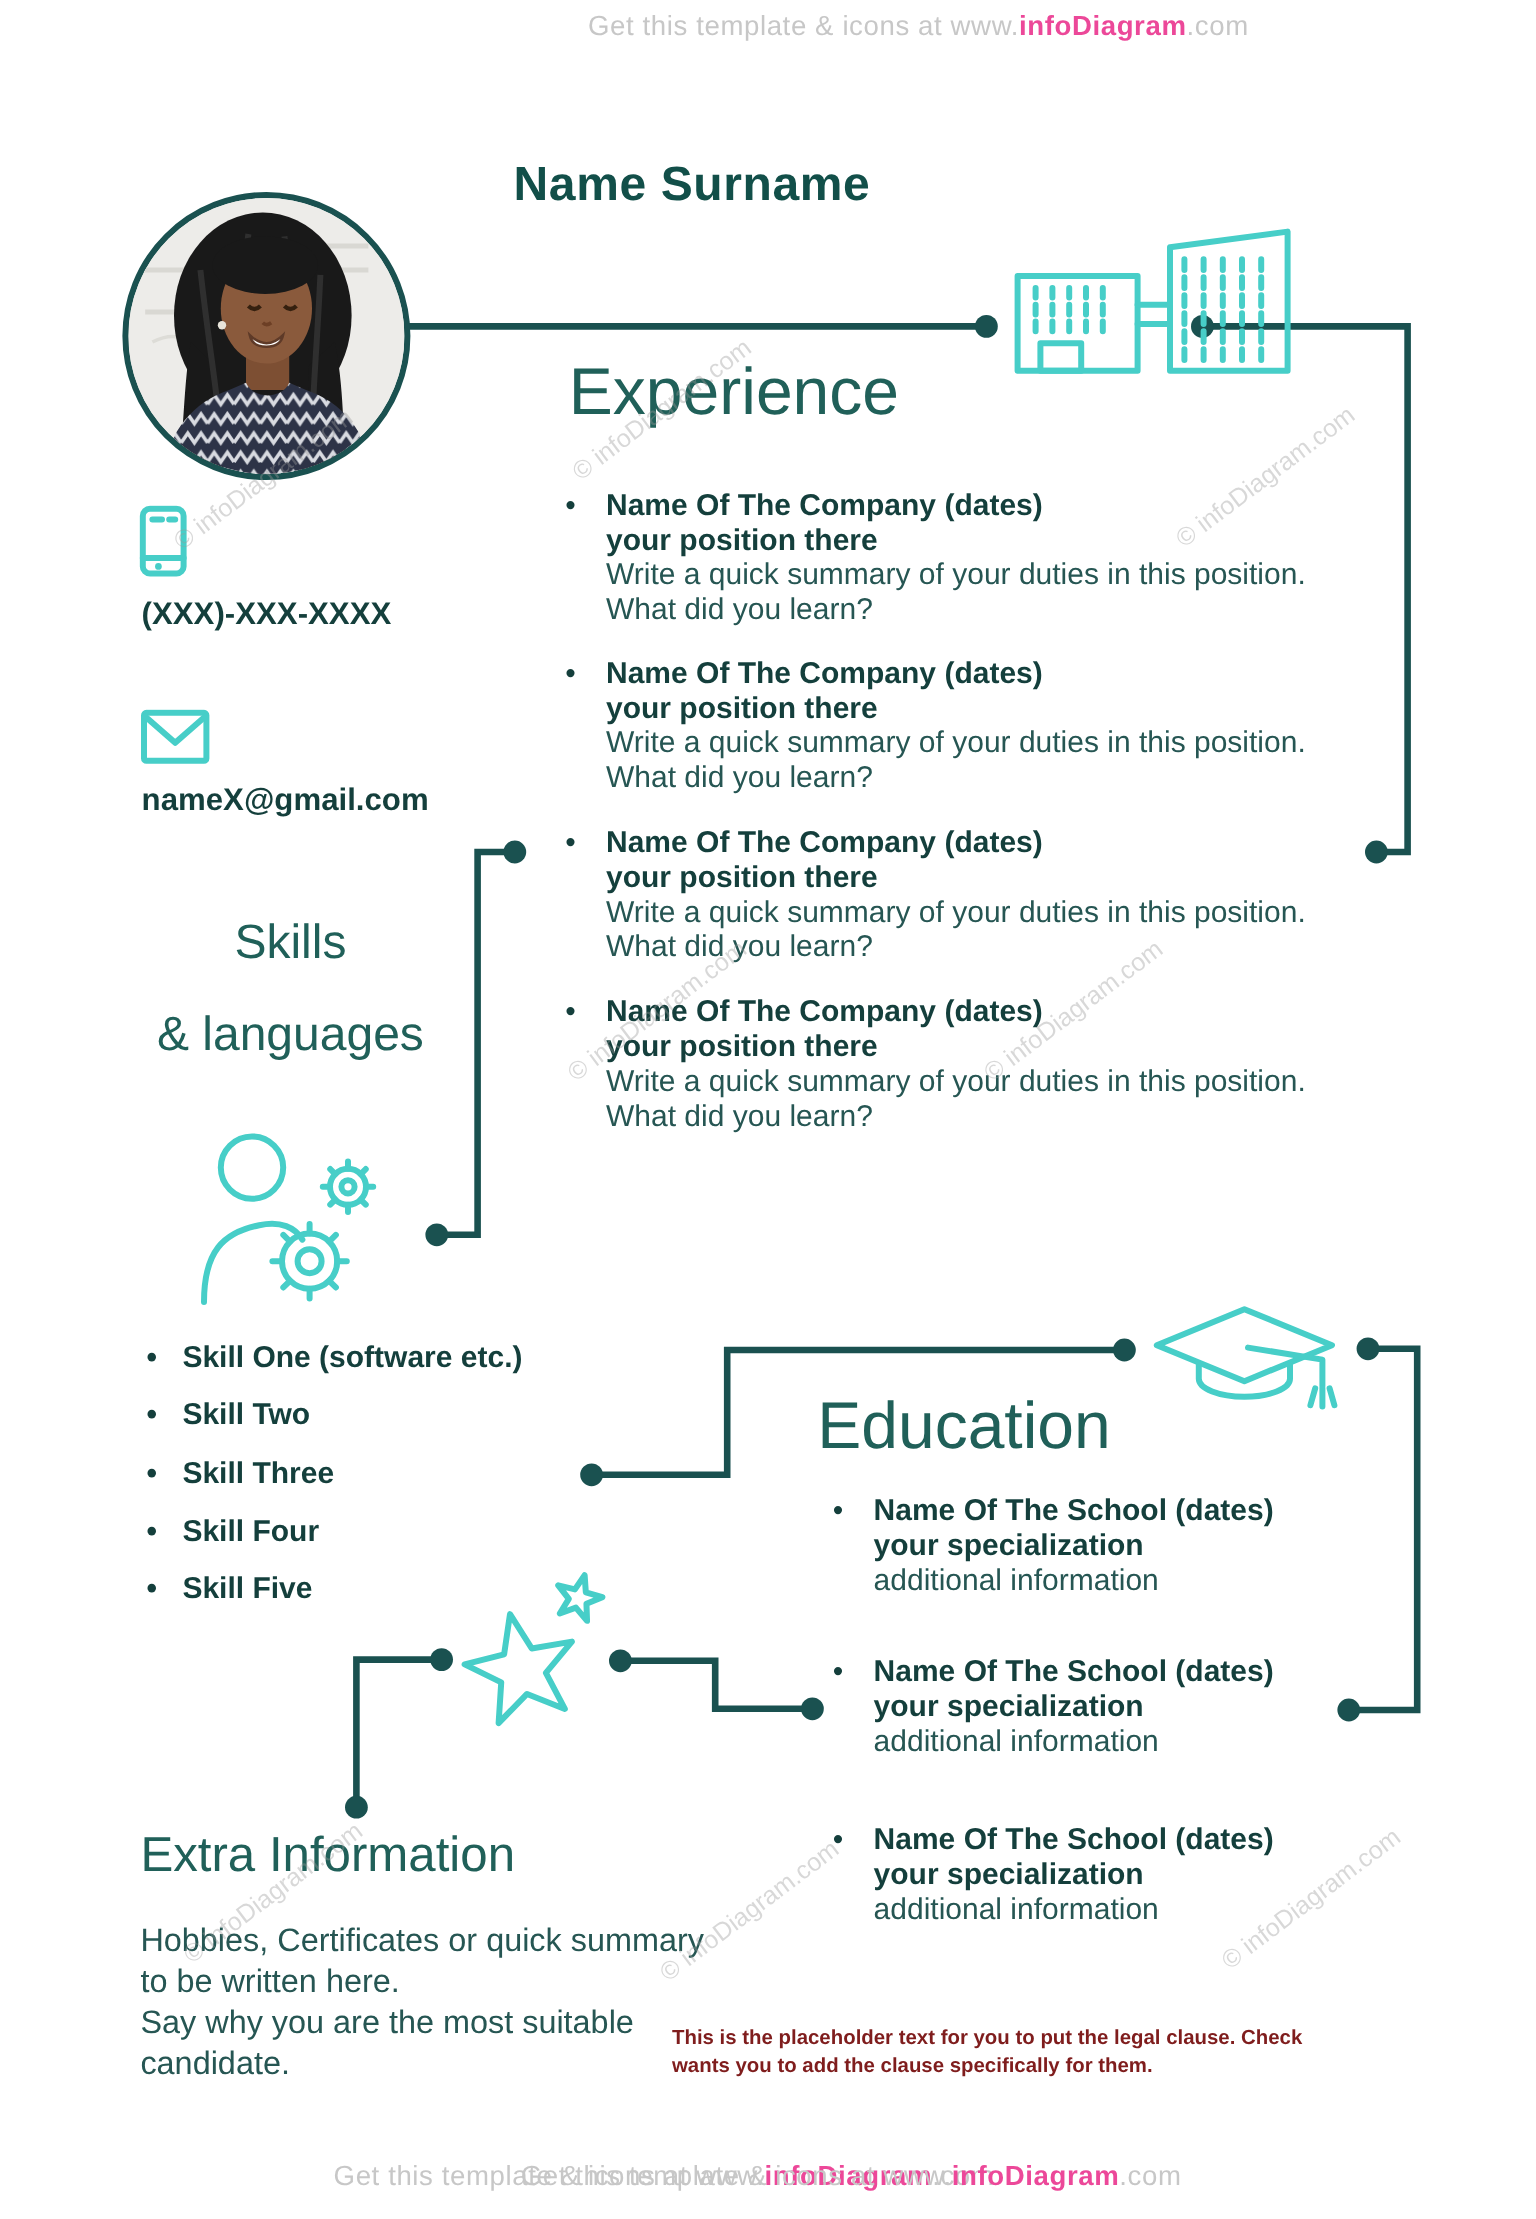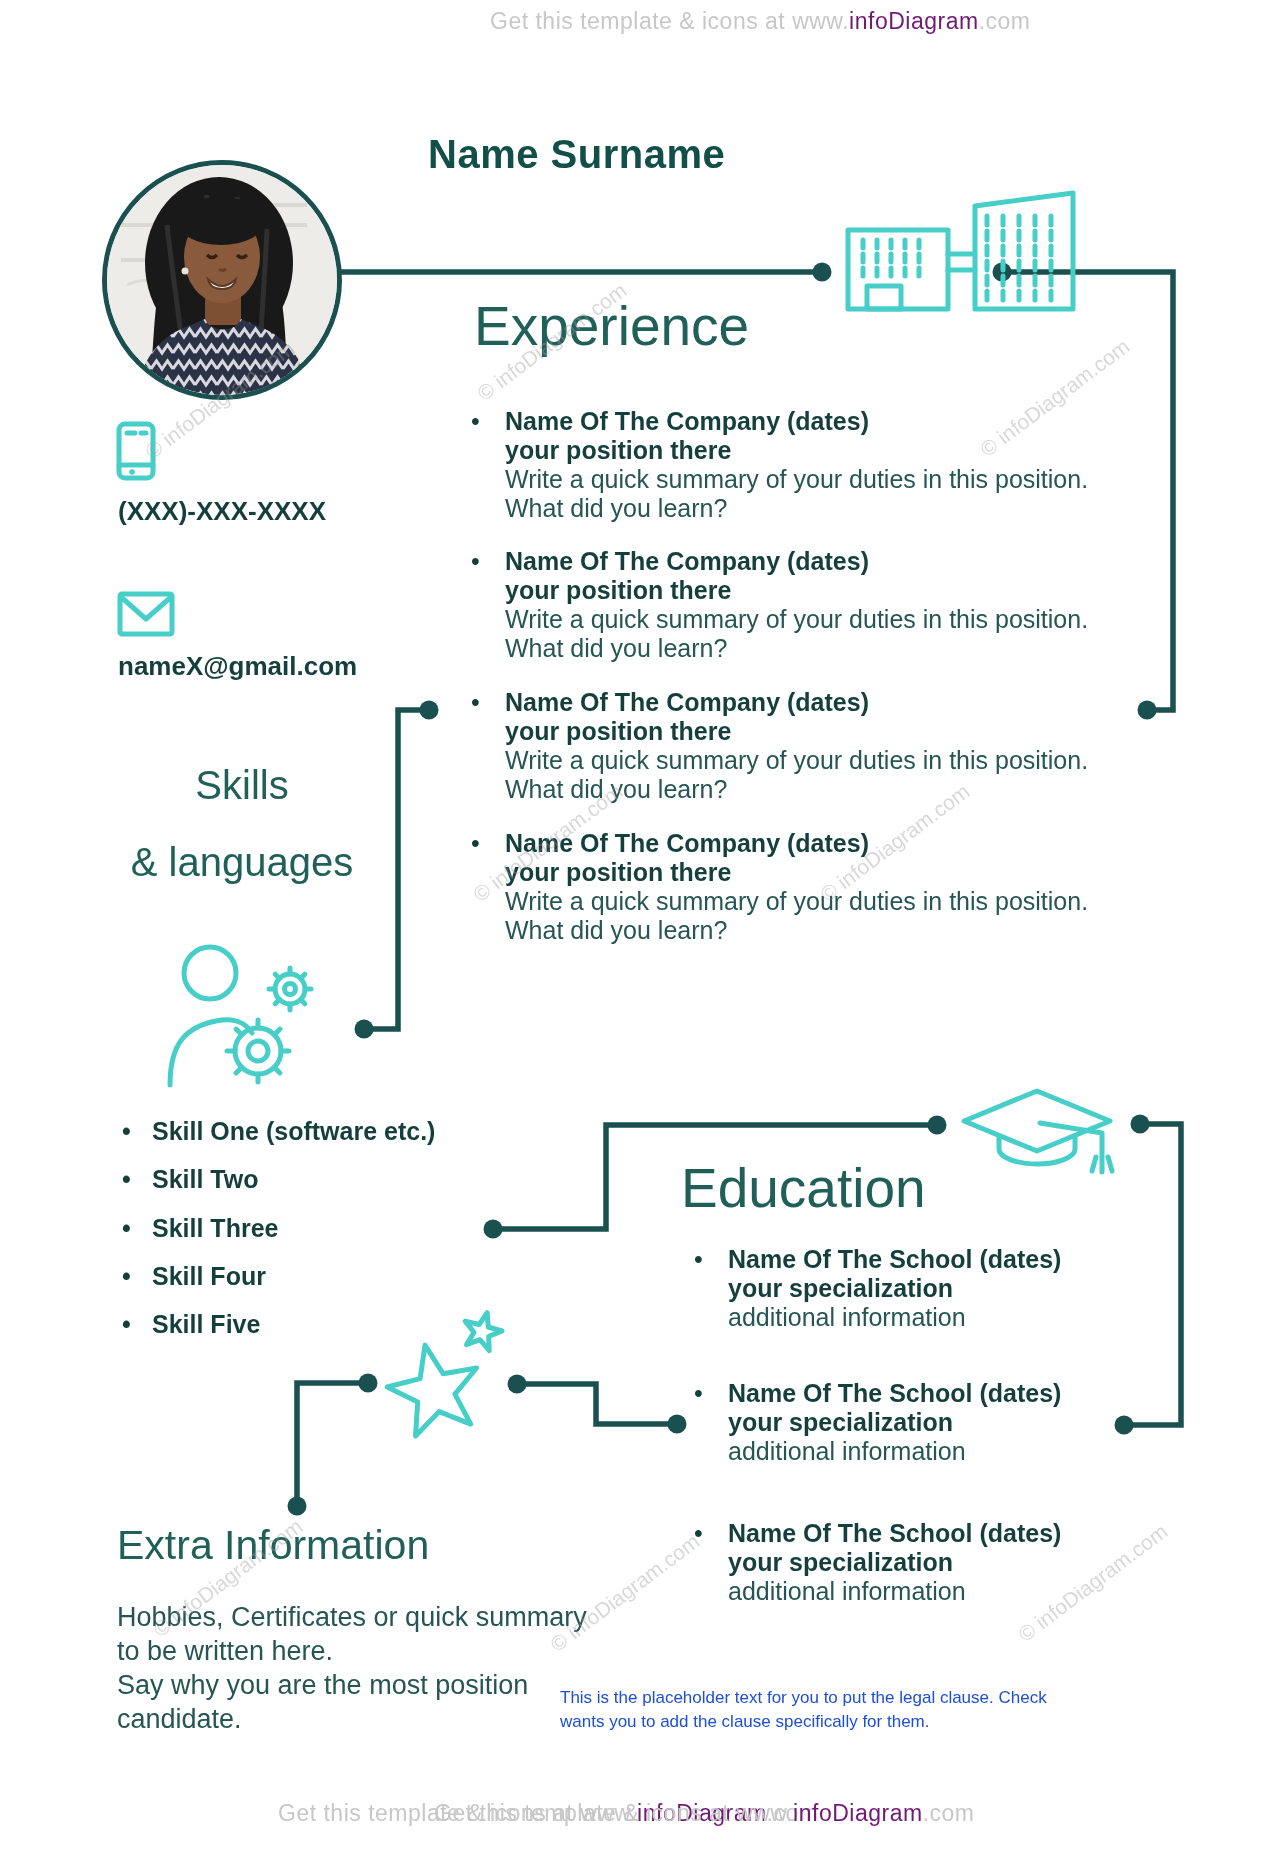--- a/index.html
+++ b/index.html
@@ -1,35 +1,35 @@
 <!DOCTYPE html>
 <html><head>
 <meta charset="utf-8">
 <style>
   html,body{margin:0;padding:0;background:#ffffff;}
   .page{position:relative;width:1280px;height:1849px;background:#fff;overflow:hidden;
         font-family:"Liberation Sans","DejaVu Sans",sans-serif;color:#265653;}
   .abs{position:absolute;}
   
   .promo{font-size:23px;color:#c7c7c7;letter-spacing:.5px;white-space:nowrap;}
-  .promo b{font-weight:400;color:#701a75;}
+  .promo b{font-weight:700;color:#ec4899;}
   
   .title{font-size:40px;font-weight:700;color:#124f49;letter-spacing:.5px;white-space:nowrap;}
   .heading{font-size:55px;font-weight:400;color:#206059;white-space:nowrap;}
   
   .boldtxt{font-size:26px;font-weight:700;color:#143f3c;white-space:nowrap;}
   
   .entry{font-size:25px;line-height:29px;color:#265653;white-space:nowrap;}
   .entry .b{font-weight:700;color:#143f3c;}
   .bullet::before{content:"•";position:absolute;left:-34px;top:0;color:#143f3c;font-size:25px;}
   .skill{position:absolute;font-size:25px;font-weight:700;color:#143f3c;white-space:nowrap;}
   .skill::before{content:"•";position:absolute;left:-30px;top:0;}
   
   .extratxt{font-size:27px;line-height:34px;color:#265653;}
-  .legal{font-size:17px;line-height:24px;font-weight:400;color:#1d4ed8;}
+  .legal{font-size:17px;line-height:24px;font-weight:700;color:#7f1d1d;}
   
   .wm{position:absolute;font-size:21px;color:#9a9a9a;opacity:.38;white-space:nowrap;
       transform:translate(-50%,-50%) rotate(-37deg);font-family:"Liberation Sans",sans-serif;}
   
   .photo{position:absolute;left:102px;top:160px;width:230px;height:230px;border:5px solid #1a5150;
          border-radius:50%;overflow:hidden;background:#edece9;}
   svg{display:block;}
   .ic{stroke:#47cec8;fill:none;stroke-width:5;stroke-linecap:round;stroke-linejoin:round;}
 </style>
 </head>
@@ -207,21 +207,21 @@
 
   <svg class="abs ic" style="left:383px;top:1310px;" width="122" height="140" viewBox="0 0 122 140" stroke-width="6">
     <polygon points="42,35.1 60.1,63.7 93.6,58 71.9,84.1 87.7,114.1 56.2,101.6 32.5,125.9 34.7,92 4.2,77 37.1,68.6"></polygon>
     <polygon points="104.2,2.7 105.2,17 119,21 105.7,26.4 106.2,40.7 96.9,29.7 83.5,34.6 91,22.4 82.2,11.1 96.1,14.5"></polygon>
   </svg>
 
   <div class="abs heading" style="left:117px;top:1522px;font-size:41px;">Extra Information</div>
   <div class="abs extratxt" style="left:117px;top:1600px;">
     <div>Hobbies, Certificates or quick summary</div>
     <div>to be written here.</div>
-    <div>Say why you are the most position</div>
+    <div>Say why you are the most suitable</div>
     <div>candidate.</div>
   </div>
 
   <div class="abs legal" style="left:560px;top:1686px;width:540px;">
     <div>This is the placeholder  text for you to put the legal clause. Check</div>
     <div>wants you to add the clause specifically for them.</div>
   </div>
 
   <div class="wm" style="left:220px;top:400px;">© infoDiagram.com</div>
   <div class="wm" style="left:552px;top:342px;">© infoDiagram.com</div>

